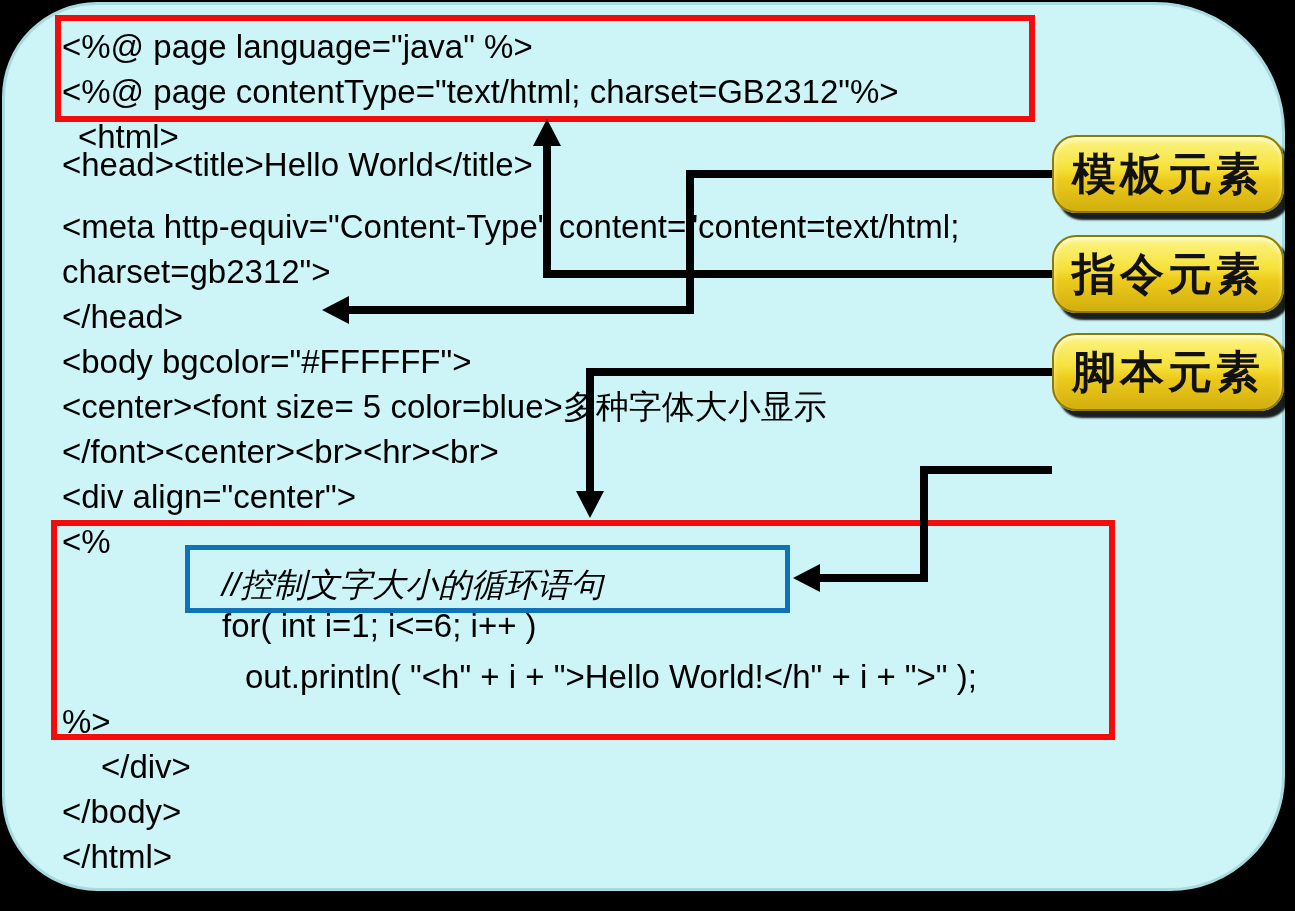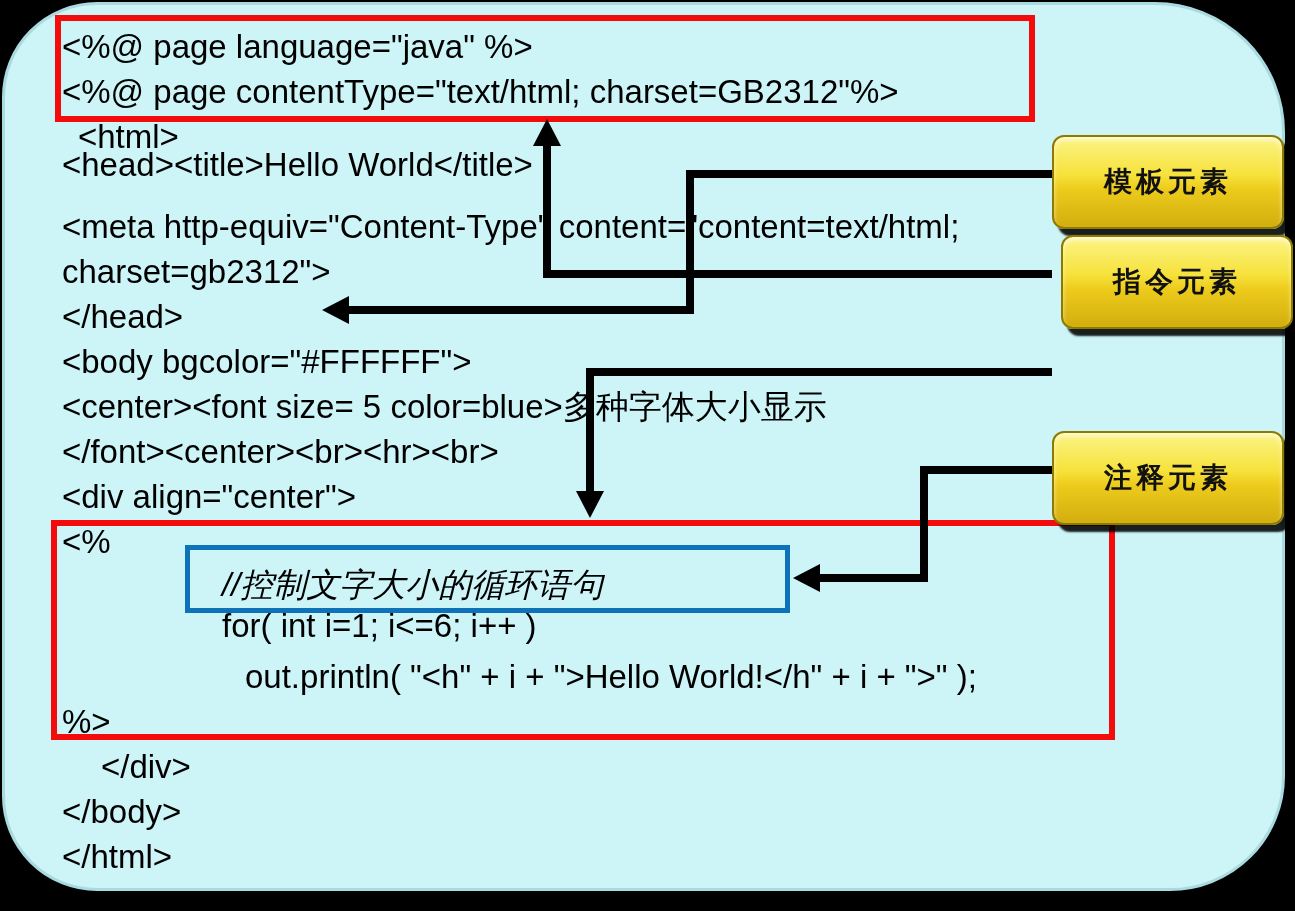--- a/index.html
+++ b/index.html
@@ -22,27 +22,27 @@
   .code-line{
     position:absolute;left:62px;height:45px;line-height:45px;
     font-size:33px;color:#000;white-space:pre;z-index:3;
   }
   .seg{position:absolute;background:#000;z-index:4;}
   .head{position:absolute;width:0;height:0;z-index:4;}
   .head.left{border-top:14px solid transparent;border-bottom:14px solid transparent;border-right:27px solid #000;}
   .head.up{border-left:14px solid transparent;border-right:14px solid transparent;border-bottom:27px solid #000;}
   .head.down{border-left:14px solid transparent;border-right:14px solid transparent;border-top:27px solid #000;}
   .tag{
-    position:absolute;left:1052px;width:232px;height:94px;
-    border-radius:12px;
+    position:absolute;left:1052px;width:232px;height:78px;
+    border-radius:24px;
     background:linear-gradient(180deg,#FCF487 0%,#F6E23B 42%,#EDCB1C 58%,#D2AE0E 100%);
     border:2px solid #8F7A00;box-sizing:border-box;
     box-shadow:6px 7px 2px rgba(0,0,0,0.88), inset 0 3px 4px rgba(255,255,255,0.65);
     display:flex;align-items:center;justify-content:center;
-    font-size:28px;font-weight:bold;color:#111;letter-spacing:4px;
+    font-size:44px;font-weight:bold;color:#111;letter-spacing:4px;
     z-index:5;
   }
 </style>
 </head>
 <body>
 
 <div class="stage">
 
   <div class="panel"></div>
 
@@ -94,20 +94,20 @@
   <div>
     <div class="seg" style="left:920px;top:466px;width:132px;height:8px;"></div>
     <div class="seg" style="left:920px;top:466px;width:8px;height:116px;"></div>
     <div class="seg" style="left:816px;top:574px;width:112px;height:8px;"></div>
     <div class="head left" style="left:793px;top:564px;"></div>
   </div>
 
   <div class="tag" style="top:135px;">
     <span>模板元素</span>
   </div>
-  <div class="tag" style="top:235px;margin-left:9px;">
+  <div class="tag" style="top:235px;">
     <span>指令元素</span>
   </div>
-  <div class="tag" style="top:431px;">
-    <span>注释元素</span>
+  <div class="tag" style="top:333px;">
+    <span>脚本元素</span>
   </div>
 
 </div>
 
 </body></html>

